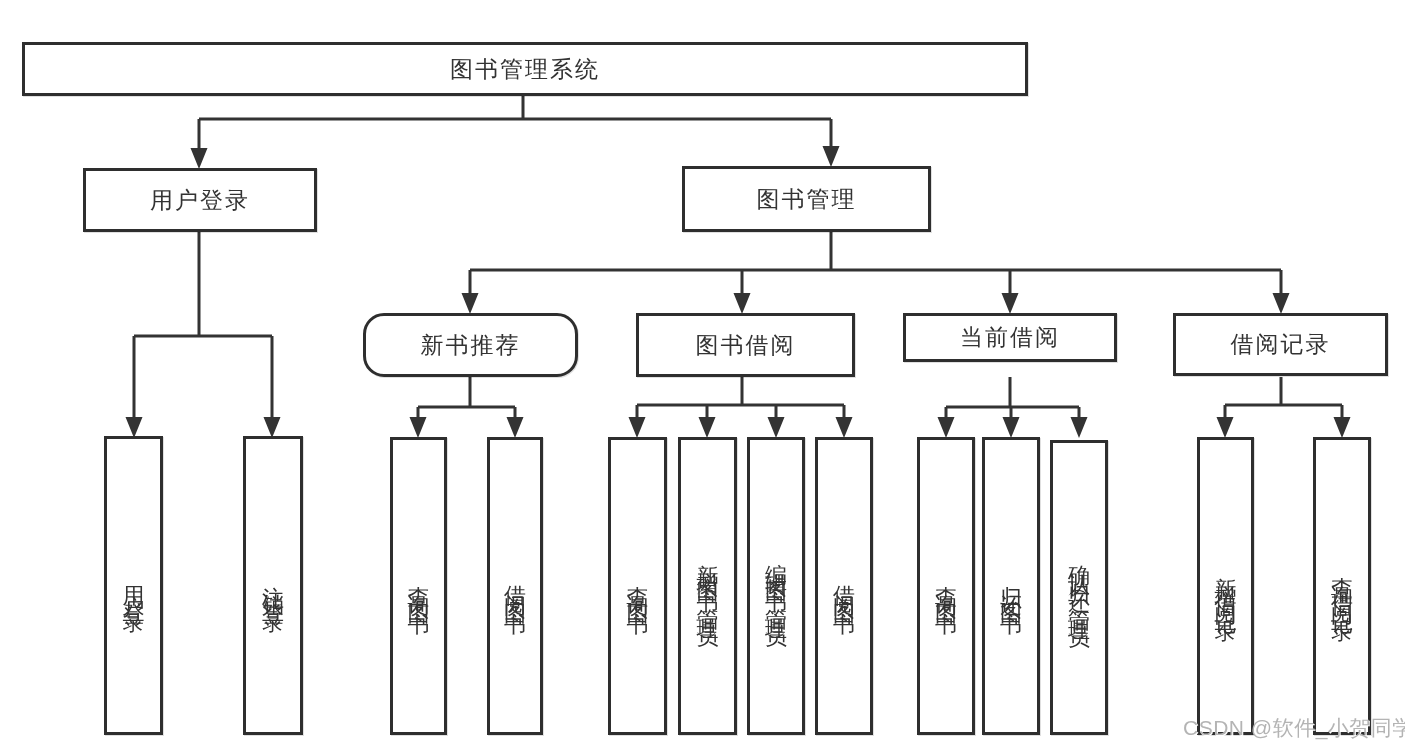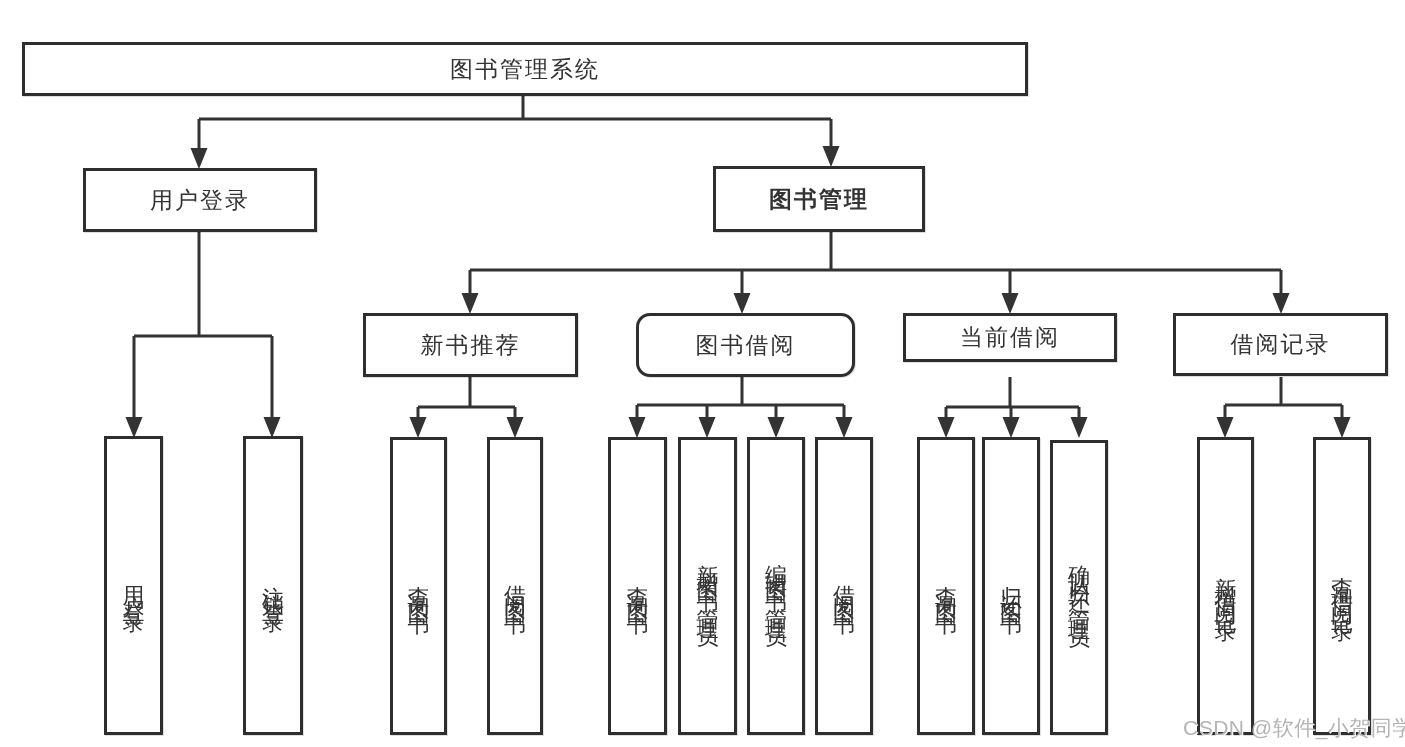--- a/index.html
+++ b/index.html
@@ -85,24 +85,24 @@
          M937.5 417 L954.5 417 L946 438 Z
          M1002.5 417 L1019.5 417 L1011 438 Z
          M1070.5 417 L1087.5 417 L1079 438 Z
          M1216.5 417 L1233.5 417 L1225 438 Z
          M1333.5 417 L1350.5 417 L1342 438 Z"></path>
   </svg>
 
   <div class="node hnode" style="left:22px; top:20px; width:1006px; height:54px;margin-top:22px;">图书管理系统</div>
 
   <div class="node hnode" style="left:83px; top:168px; width:234px; height:64px;">用户登录</div>
-  <div class="node hnode" style="left:713px; top:166px; width:212px; height:66px;font-weight:bold;">图书管理</div>
+  <div class="node hnode" style="left:682px; top:166px; width:249px; height:66px;">图书管理</div>
 
-  <div class="node hnode" style="left:363px; top:313px; width:215px; height:64px;">新书推荐</div>
-  <div class="node hnode" style="left:636px; top:313px; width:219px; height:64px;border-radius:14px;">图书借阅</div>
+  <div class="node hnode" style="left:363px; top:313px; width:215px; height:64px;border-radius:21px;">新书推荐</div>
+  <div class="node hnode" style="left:636px; top:313px; width:219px; height:64px;">图书借阅</div>
   <div class="node hnode" style="left:903px; top:313px; width:214px; height:49px;">当前借阅</div>
   <div class="node hnode" style="left:1173px; top:313px; width:215px; height:63px;">借阅记录</div>
 
   <div class="node vnode" style="left:104px; top:436px; width:59px; height:299px;">用户登录</div>
   <div class="node vnode" style="left:243px; top:436px; width:60px; height:299px;">注销登录</div>
 
   <div class="node vnode" style="left:390px; top:437px; width:57px; height:298px;">查询图书</div>
   <div class="node vnode" style="left:487px; top:437px; width:56px; height:298px;">借阅图书</div>
 
   <div class="node vnode" style="left:608px; top:437px; width:59px; height:298px;">查询图书</div>

